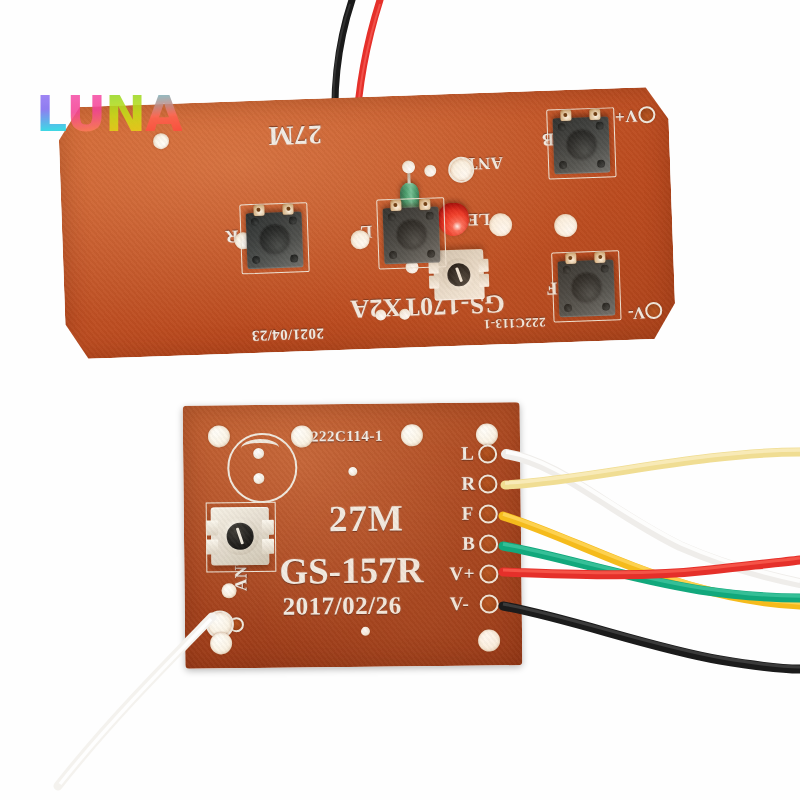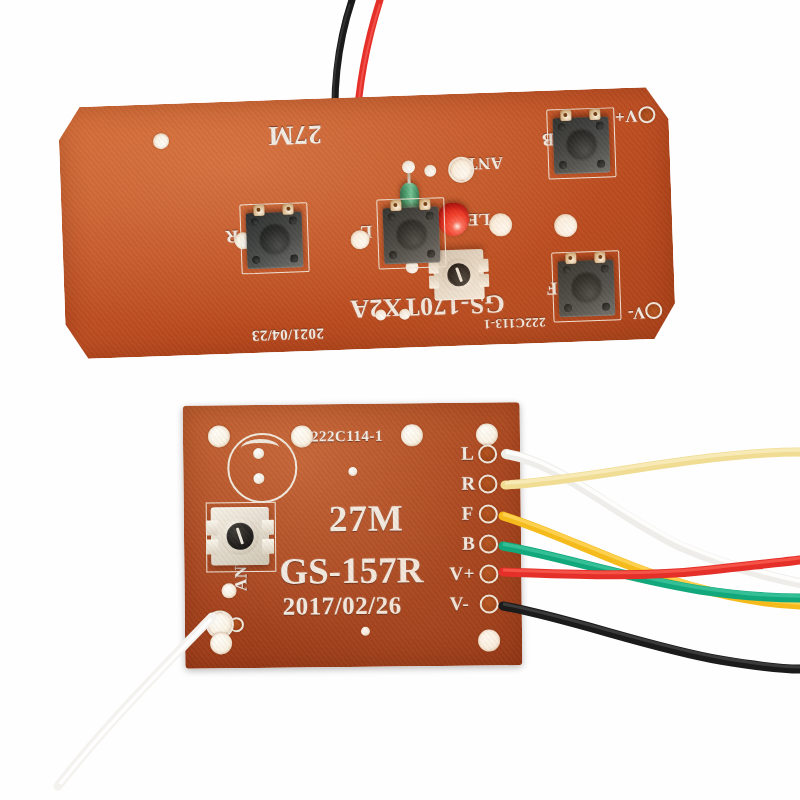--- a/index.html
+++ b/index.html
@@ -331,14 +331,17 @@
     <path d="M 503 546 C 560 556, 625 578, 700 590 C 748 597, 780 598, 800 598" stroke="#12a87c" stroke-width="9" fill="none" stroke-linecap="round"></path>
     <path d="M 503 544 C 560 554, 626 576, 702 588 C 750 595, 780 596, 800 596" stroke="#45c9a2" stroke-width="3.5" fill="none" opacity=".7"></path>
 
     <path d="M 503 572 C 565 574, 640 578, 710 570 C 755 565, 785 562, 800 560" stroke="#e5302a" stroke-width="9" fill="none" stroke-linecap="round"></path>
     <path d="M 503 570 C 565 572, 640 576, 710 568 C 755 563, 785 560, 800 558" stroke="#ff6a5c" stroke-width="3" fill="none" opacity=".6"></path>
 
     <path d="M 503 606 C 570 618, 650 648, 720 660 C 762 667, 788 669, 800 669" stroke="#1b1b1b" stroke-width="9" fill="none" stroke-linecap="round"></path>
     <path d="M 503 604 C 570 616, 652 646, 722 658 C 764 665, 788 667, 800 667" stroke="#555555" stroke-width="3" fill="none" opacity=".55"></path>
   </svg>
 
+  <div id="wm">
+    <span class="l1">L</span><span class="l2">U</span><span class="l3">N</span><span class="l4">A</span>
+  </div>
 
 </div>
 
 </body></html>

